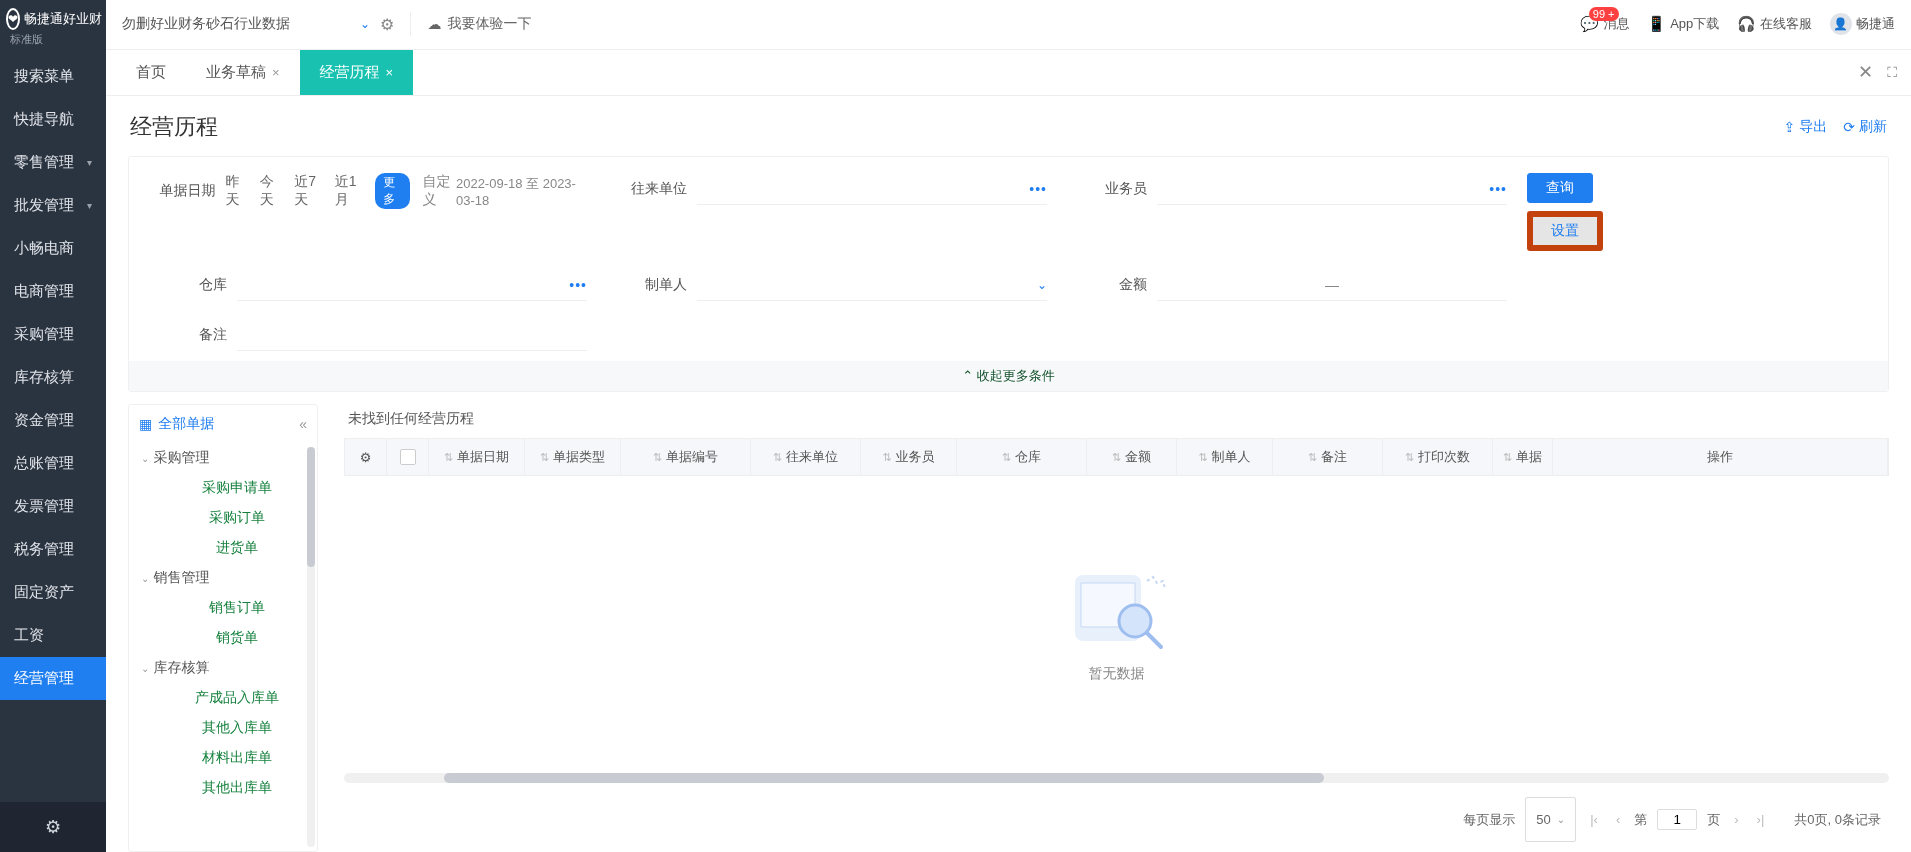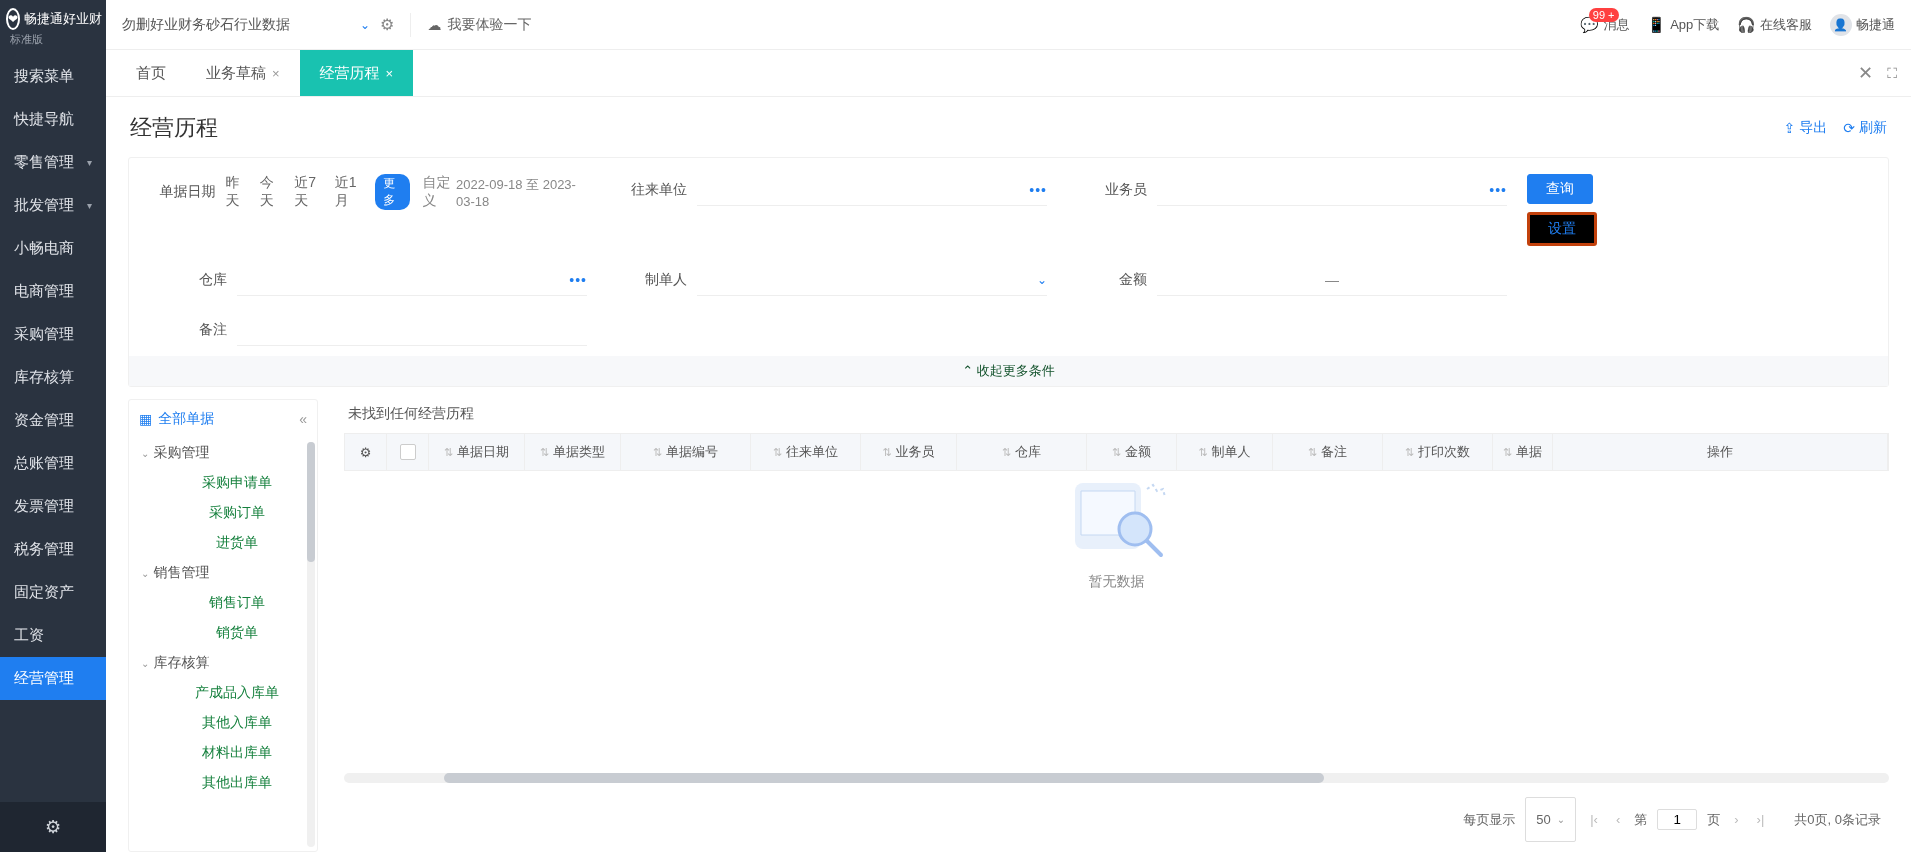--- a/index.html
+++ b/index.html
@@ -56,21 +56,21 @@
 .fcontrol .dots { margin-left:auto; color:#1f7ef0; letter-spacing:1px; cursor:pointer; }
 .fcontrol .chev-d { margin-left:auto; color:#1f7ef0; font-size:12px; cursor:pointer; }
 .fcontrol .dash { margin:0 auto; color:#888; }
 .date-tags { display:flex; flex-direction:row; }
 .date-tags .tagline { display:flex; gap:12px; align-items:center; color:#666; }
 .date-tags .more-pill { background:#1f7ef0; color:#fff; padding:1px 8px; border-radius:10px; font-size:12px; }
 .date-tags .drange { color:#888; font-size:13px; margin-top:2px; }
 .btn-col { display:flex; flex-direction:column; gap:8px; align-items:flex-start; }
 .btn { border-radius:3px; padding:5px 18px; font-size:14px; cursor:pointer; }
 .btn-primary { background:#1f7ef0; color:#ffffff; border:1px solid #1f7ef0; }
-.btn-outline { background:#000000; color:#1f7ef0; border:3px solid #c2410c; }
+.btn-outline { background:#e5e5e5; color:#1f7ef0; border:6px solid #c2410c; }
 .collapse-line { text-align:center; padding:6px 0; background:#f7f8fa; color:#14532d; font-size:13px; cursor:pointer; }
 
 
 .content { display:flex; margin:12px 22px 0; gap:0; height: 480px; }
 .left-pane { width: 190px; border:1px solid #f0f0f0; border-radius:3px; display:flex; flex-direction:column; }
 .left-pane .lp-head { display:flex; align-items:center; padding:10px 10px; color:#1f7ef0; gap:6px; }
 .left-pane .lp-head .collapse-ic { margin-left:auto; color:#999; cursor:pointer; }
 .left-pane .tree { flex:1; overflow-y:auto; padding: 0 4px 8px; position:relative; }
 .tree-scroll-track { position:absolute; right:2px; top:4px; bottom:4px; width:8px; background:#f0f0f0; border-radius:4px; }
 .tree-scroll-thumb { position:absolute; right:2px; top:4px; width:8px; height:120px; background:#c8ccd2; border-radius:4px; }
@@ -79,21 +79,21 @@
 .tree-leaf { padding:6px 8px 6px 36px; color:#15803d; cursor:pointer; font-size:14px;text-align:center; }
 
 .right-pane { flex:1; margin-left:26px; display:flex; flex-direction:column; }
 .rp-info { color:#555; font-size:14px; padding:6px 4px 10px; }
 .table-head { background:#f5f7fa; display:flex; align-items:center; height:38px; border:1px solid #eee; }
 .th-cell { display:flex; align-items:center; justify-content:center; gap:4px; color:#555; font-size:13px; border-right:1px solid #eee; height:100%; }
 .th-cell .sort { color:#bbb; font-size:11px; }
 .th-gear { width:42px; justify-content:center; }
 .th-chk { width:42px; }
 .chk { width:16px; height:16px; border:1px solid #ccc; border-radius:2px; background:#fff; }
-.empty-area { flex:1; display:flex; flex-direction:column; align-items:center; gap:12px; position:relative; }
+.empty-area { flex:1; display:flex; flex-direction:column; align-items:center; justify-content:center; gap:12px; position:relative; }
 .empty-ill { width:120px; height:90px; position:relative; }
 .empty-msg { color:#888; font-size:14px; }
 .table-hscroll { height:10px; background:#f0f0f0; border-radius:5px; margin:4px 0; position:relative; }
 .table-hscroll .thumb { position:absolute; left:100px; width:880px; top:0; bottom:0; background:#c8ccd2; border-radius:5px; }
 
 
 .pager { display:flex; align-items:center; gap:10px; justify-content:flex-end; padding:10px 8px; color:#666; font-size:13px; }
 .pager .sel { border:1px solid #ddd; padding:14px 10px; border-radius:2px; display:flex; align-items:center; gap:6px; }
 .pager .pg-btn { color:#bbb; cursor:pointer; padding:0 4px; }
 .pager .pg-input { width:40px; border:1px solid #ddd; text-align:center; padding:2px 4px; border-radius:2px; }

